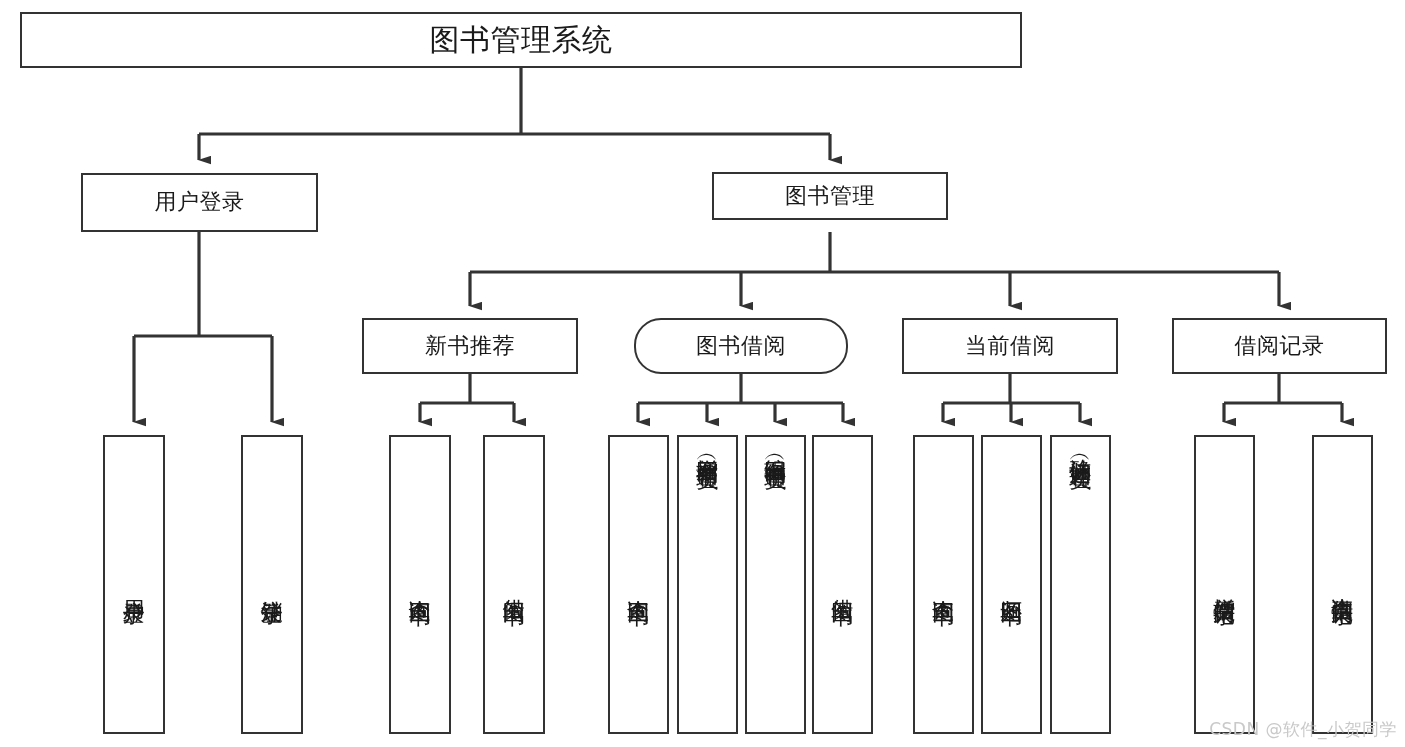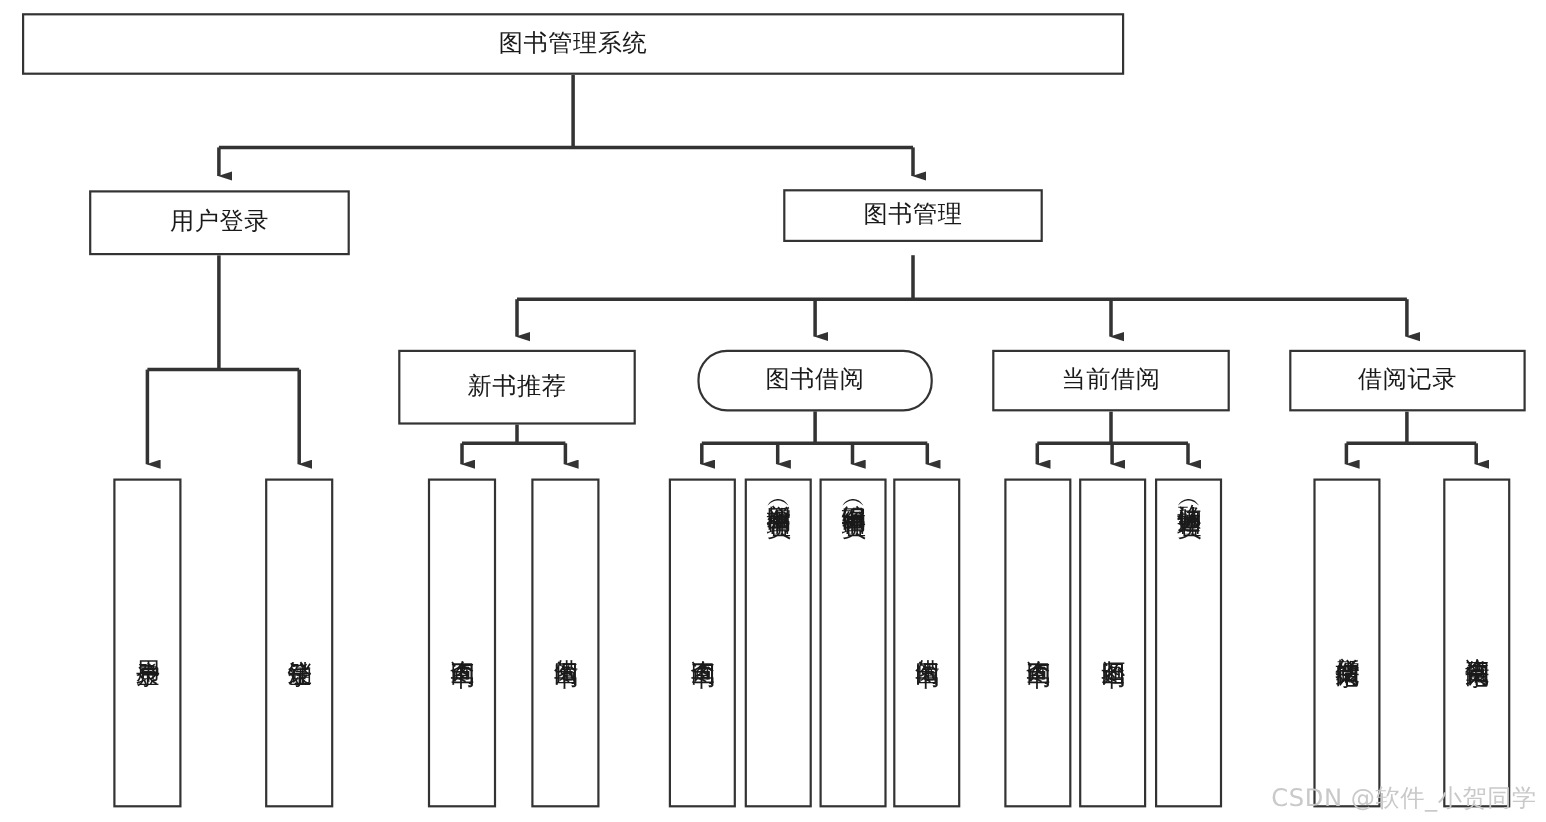--- a/index.html
+++ b/index.html
@@ -40,21 +40,21 @@
     display: block;
     text-align: center;
     line-height: 1.12;
     white-space: pre;
   }
   .node-horizontal .label {
     font-size: 22px;
     letter-spacing: 0.5px;
   }
   .node-root .label {
-    font-size: 22px;
+    font-size: 30px;
   }
   .node-vertical {
     align-items: flex-start;
     justify-content: center;
     padding-top: 4px;
   }
   .node-vertical .label {
     writing-mode: vertical-rl;
     text-orientation: upright;
     font-size: 22px;
@@ -64,21 +64,21 @@
     text-align: start;
   }
   .node-vertical.center-v {
     align-items: center;
     padding-top: 0;
   }
   #watermark {
     position: absolute;
     right: 8px;
     bottom: 6px;
-    font-size: 22px;
+    font-size: 17px;
     color: #c9c9c9;
     letter-spacing: 0.5px;
     white-space: pre;
     user-select: none;
   }
 </style>
 </head>
 <body>
 
 <div id="diagram-root">
@@ -137,21 +137,21 @@
     <span class="label">图书管理系统</span>
   </div>
 
   <div class="node node-horizontal" style="left:81px; top:173px; width:237px; height:59px;">
     <span class="label">用户登录</span>
   </div>
   <div class="node node-horizontal" style="left:712px; top:172px; width:236px; height:48px;">
     <span class="label">图书管理</span>
   </div>
 
-  <div class="node node-horizontal" style="left:362px; top:318px; width:216px; height:68px;">
+  <div class="node node-horizontal" style="left:362px; top:318px; width:216px; height:56px;">
     <span class="label">新书推荐</span>
   </div>
   <div class="node node-horizontal" style="left:634px; top:318px; width:214px; height:56px;border-radius:27px;">
     <span class="label">图书借阅</span>
   </div>
   <div class="node node-horizontal" style="left:902px; top:318px; width:216px; height:56px;">
     <span class="label">当前借阅</span>
   </div>
   <div class="node node-horizontal" style="left:1172px; top:318px; width:215px; height:56px;">
     <span class="label">借阅记录</span>

